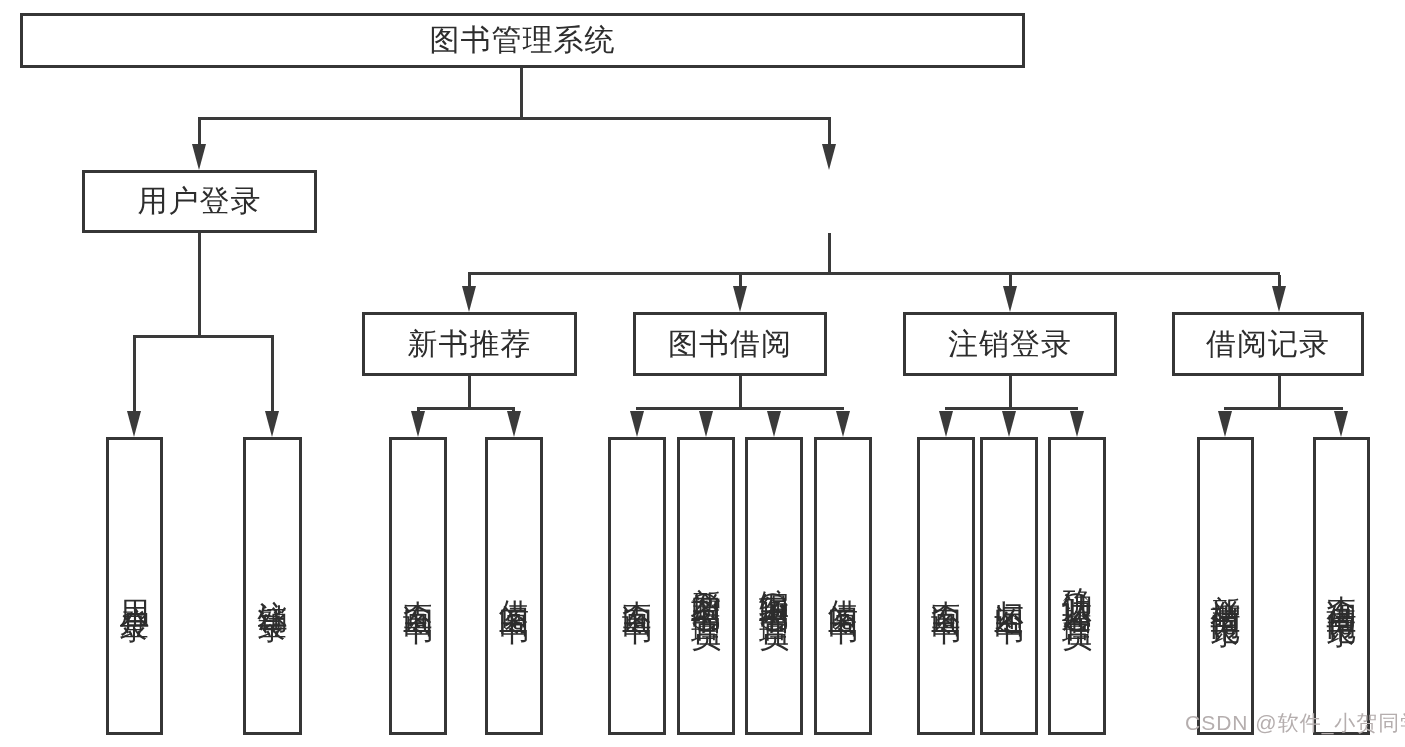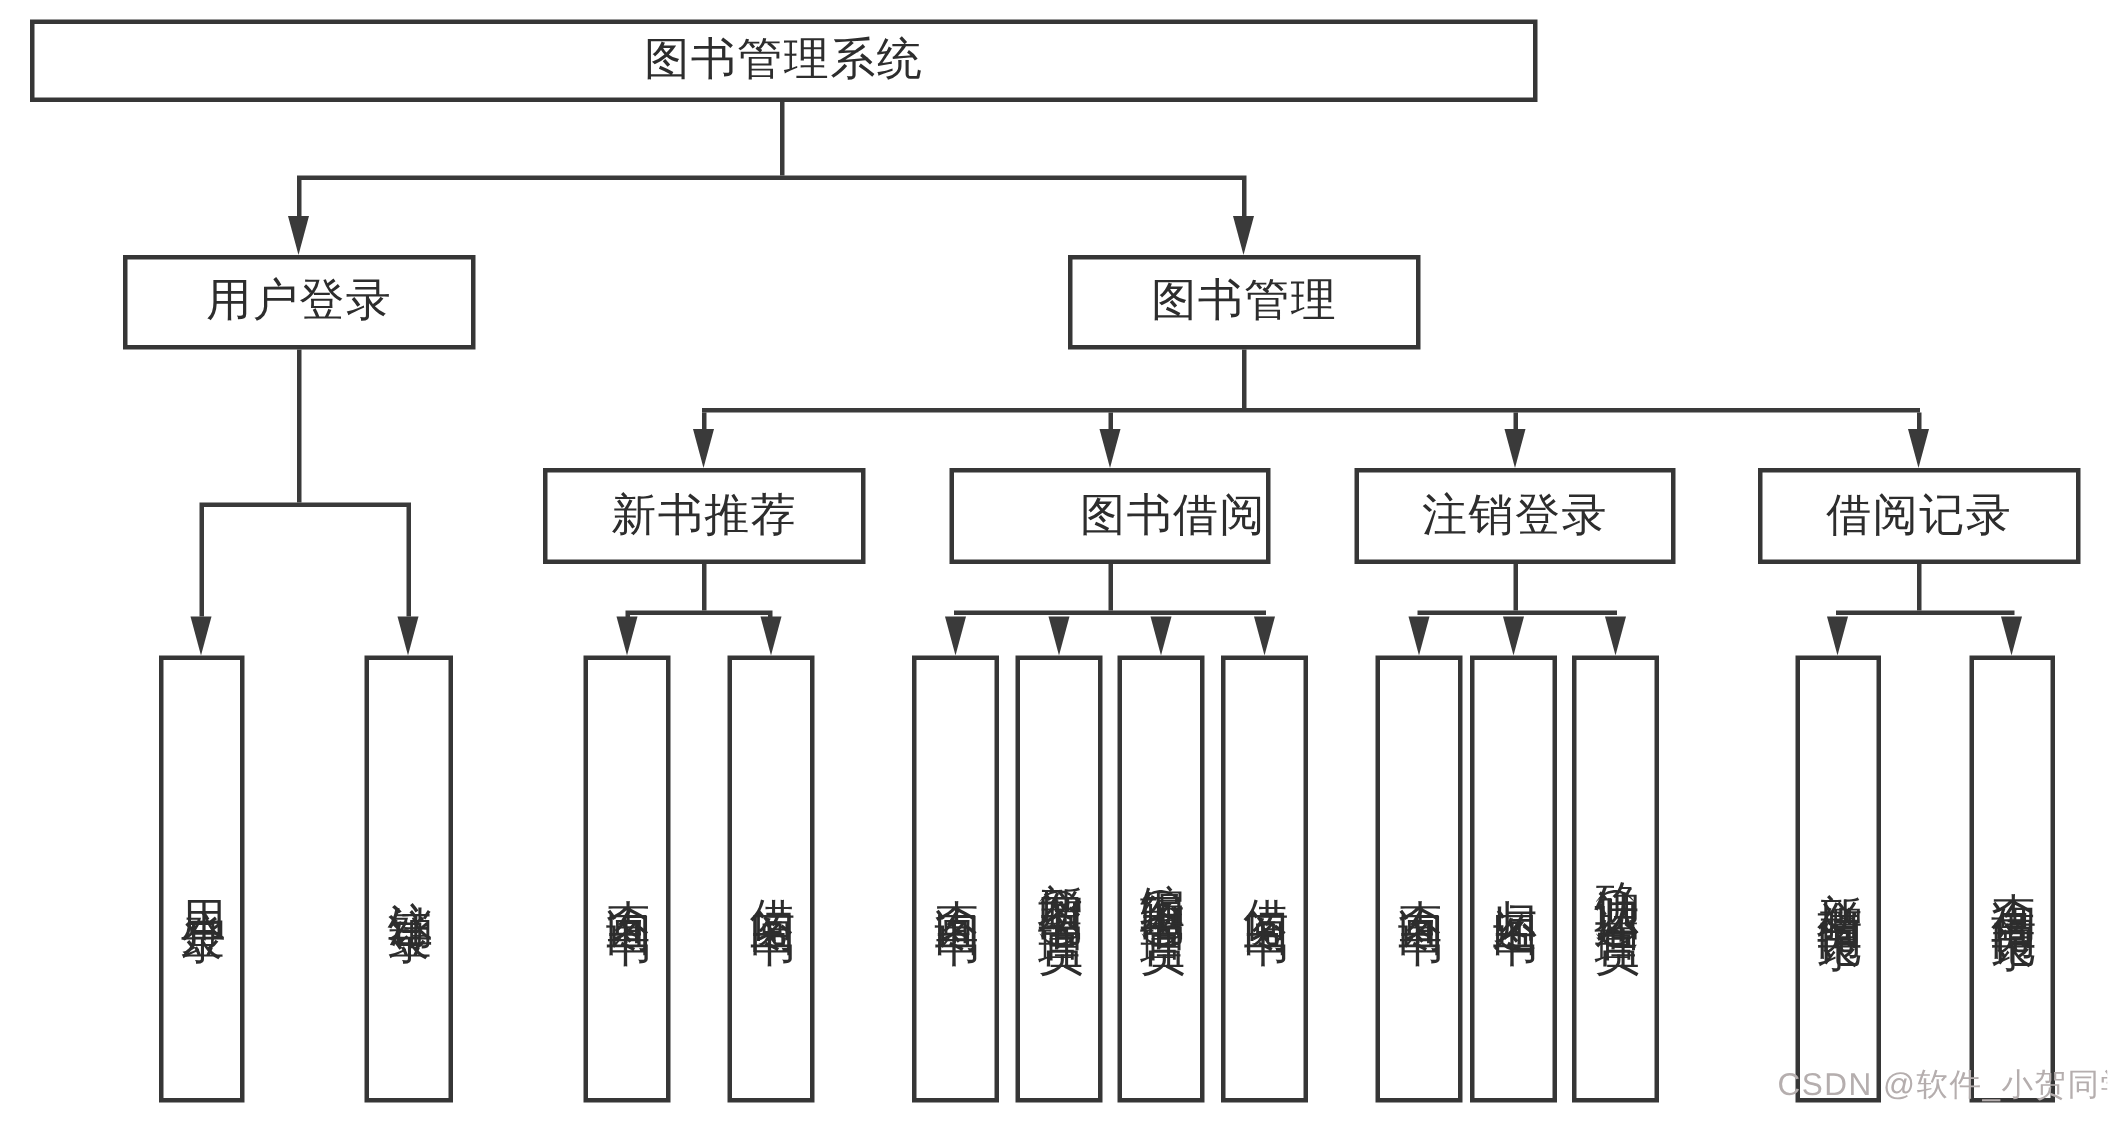--- a/index.html
+++ b/index.html
@@ -58,34 +58,31 @@
 
 <div id="canvas">
 
   <div class="node" style="left:20px;top:13px;width:1005px;height:55px;">
     <span class="lbl">图书管理系统</span>
   </div>
 
   <div class="node" style="left:82px;top:170px;width:235px;height:63px;">
     <span class="lbl">用户登录</span>
   </div>
-  <div class="node" style="left:712px;top:170px;width:235px;height:63px;">
-    <span class="lbl">图书管理</span>
-  </div>
 
   <div class="node" style="left:362px;top:312px;width:215px;height:64px;">
     <span class="lbl">新书推荐</span>
   </div>
-  <div class="node" style="left:633px;top:312px;width:214px;height:64px;justify-content:flex-end;">
+  <div class="node" style="left:633px;top:312px;width:194px;height:64px;">
     <span class="lbl">图书借阅</span>
   </div>
   <div class="node" style="left:903px;top:312px;width:214px;height:64px;">
     <span class="lbl">注销登录</span>
   </div>
-  <div class="node" style="left:1172px;top:312px;width:215px;height:64px;justify-content:center;">
+  <div class="node" style="left:1172px;top:312px;width:192px;height:64px;justify-content:center;">
     <span class="lbl">借阅记录</span>
   </div>
 
   <div class="node vnode" style="left:106px;top:437px;width:57px;height:298px;">
     <span class="lbl">用户登录</span>
   </div>
   <div class="node vnode" style="left:243px;top:437px;width:59px;height:298px;">
     <span class="lbl">注销登录</span>
   </div>
 

